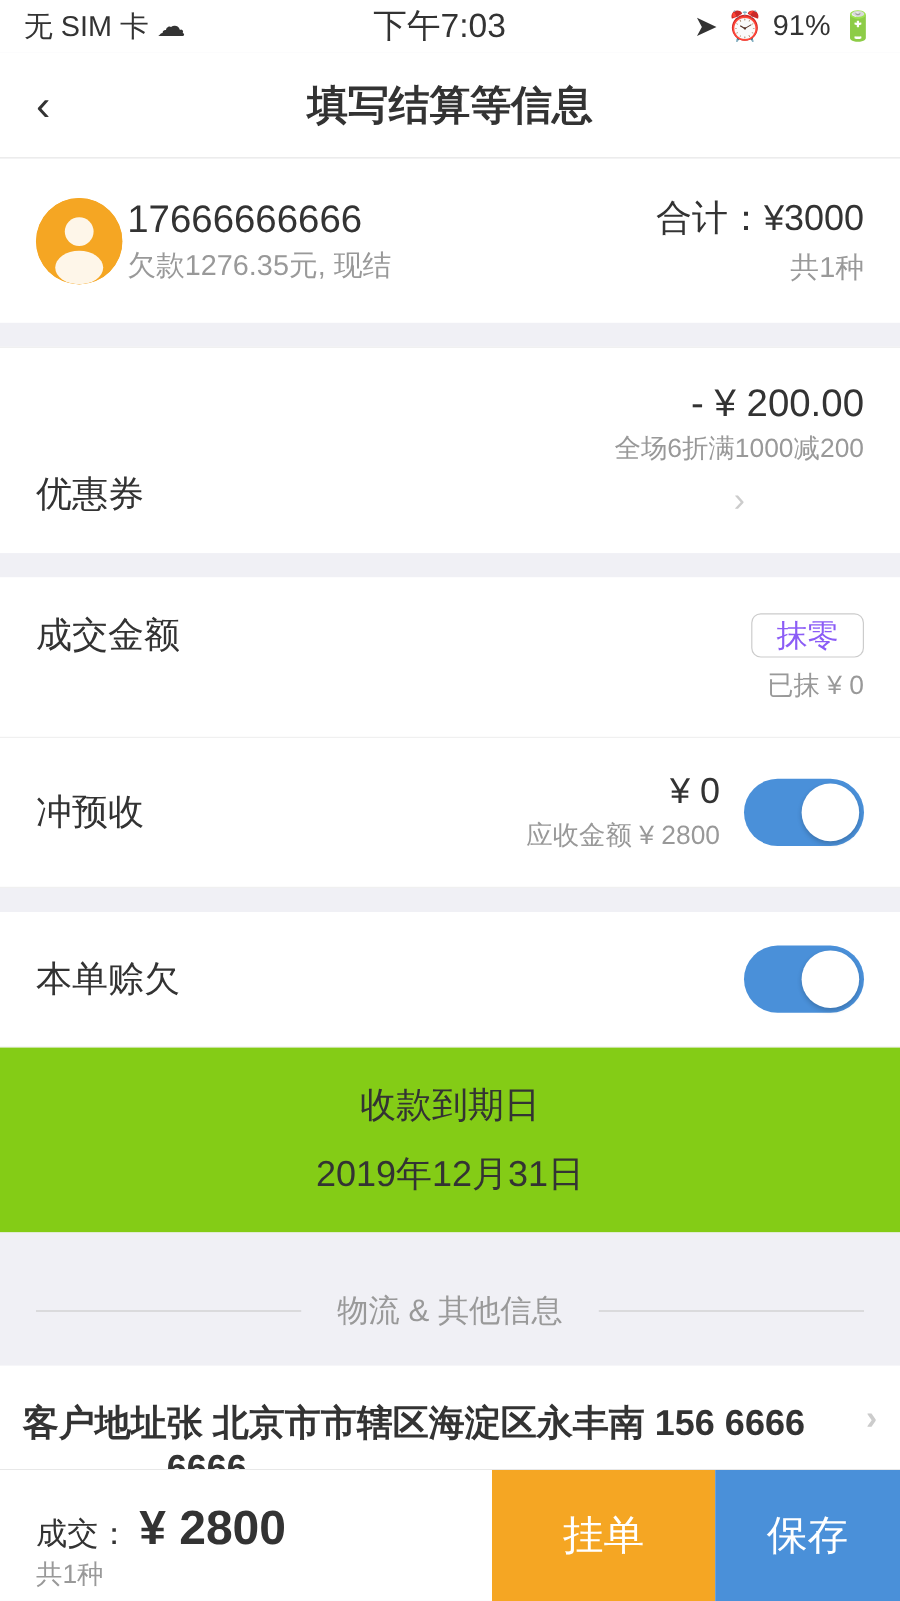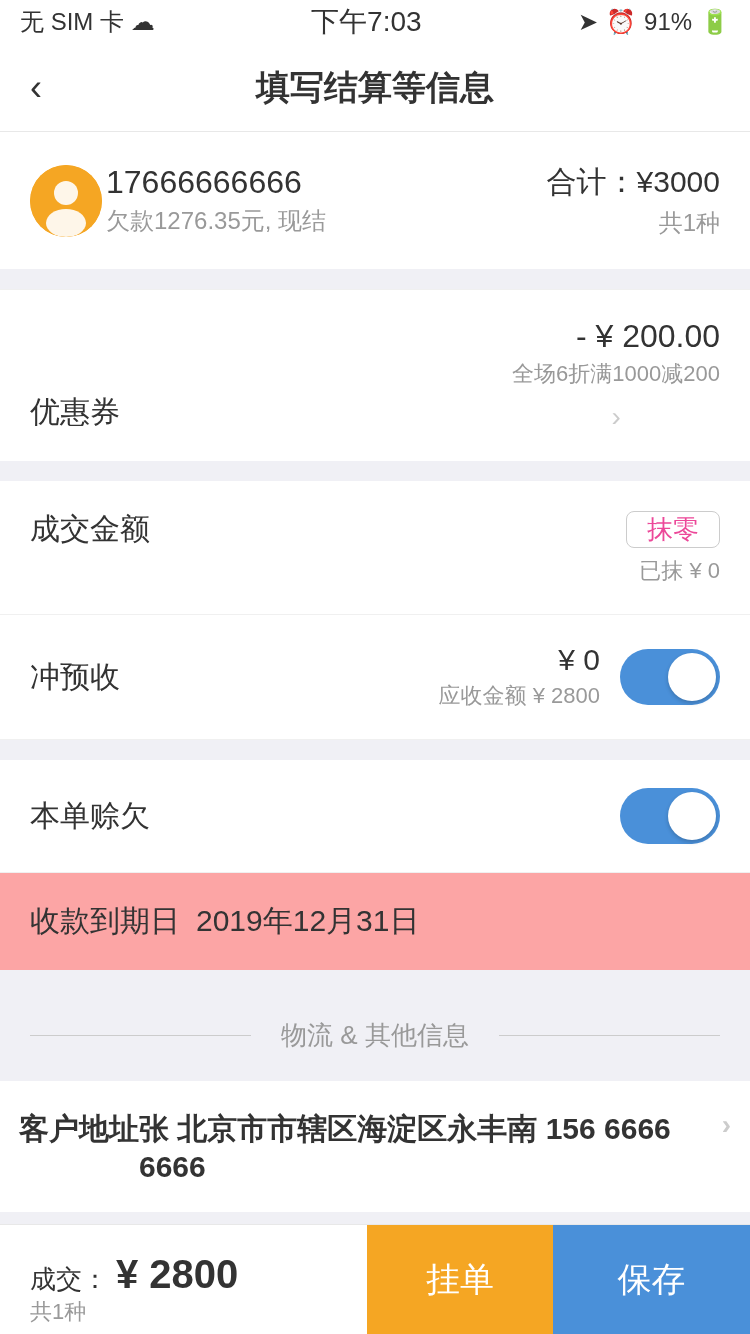--- a/index.html
+++ b/index.html
@@ -186,21 +186,21 @@
     .deal-amount-value {
       font-size: 56px;
       font-weight: 600;
       color: #4a90d9;
     }
     .round-zero-btn {
       border: 1px solid #ccc;
       border-radius: 8px;
       padding: 0 20px;
       font-size: 26px;
-      color: #ec4899;
+      color: #8b5cf6;
       background: #fff;
     }
     .deal-sub {
       font-size: 22px;
       color: #999;
       margin-top: 6px;
       text-align: right;
     }
 
     
@@ -267,25 +267,26 @@
       justify-content: space-between;
       border-bottom: 1px solid #f0f0f0;
     }
     .debt-label {
       font-size: 30px;
       color: #333;
     }
 
     
     .due-date-section {
-      background: #fca5a5;
+      background: #84cc16;
       padding: 28px 30px;
       display: flex;
       align-items: center;
       gap: 16px;
+      flex-direction: column;
     }
     .due-date-label {
       font-size: 30px;
       color: #333;
     }
     .due-date-value {
       font-size: 30px;
       color: #333;
     }
 
@@ -371,21 +372,21 @@
       background: #f5a623;
       color: #fff;
       font-size: 34px;
       font-weight: 500;
       display: flex;
       align-items: center;
       justify-content: center;
       cursor: pointer;
     }
     .btn-save {
-      width: 197px;
+      width: 154px;
       height: 110px;
       background: #4a90d9;
       color: #fff;
       font-size: 34px;
       font-weight: 500;
       display: flex;
       align-items: center;
       justify-content: center;
       cursor: pointer;
     }

